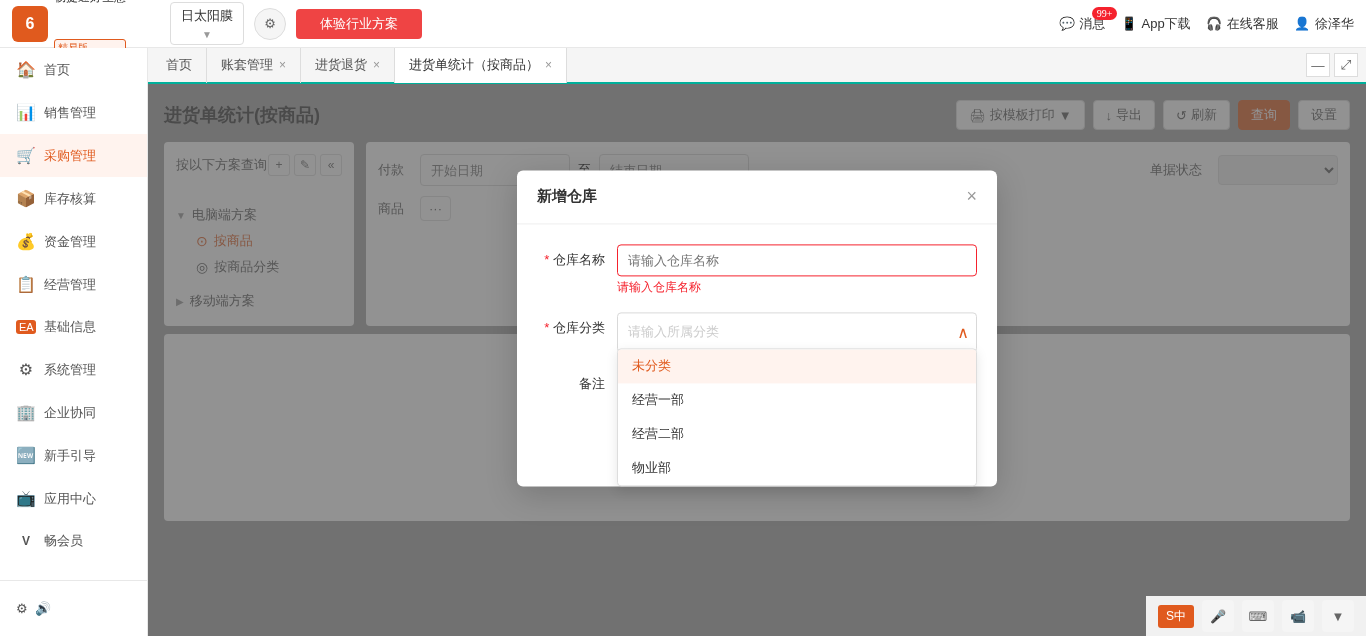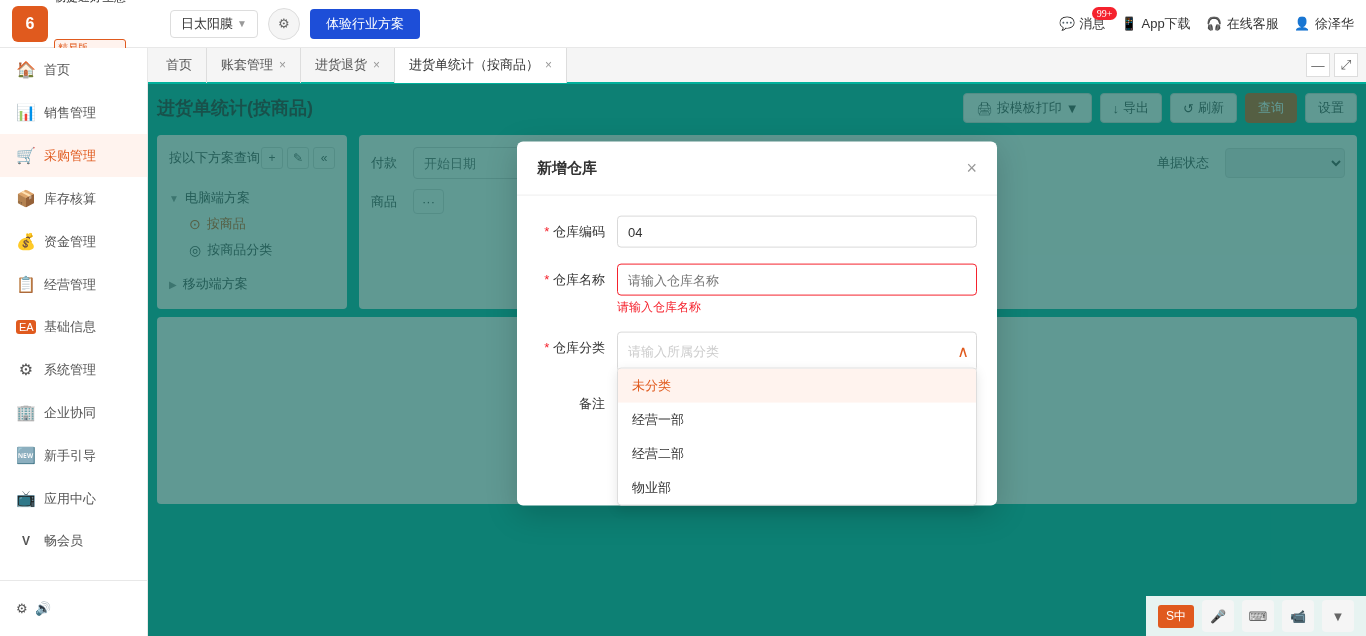--- a/index.html
+++ b/index.html
@@ -27,34 +27,34 @@
       border-radius: 6px;
       display: flex; align-items: center; justify-content: center;
       color: #fff; font-weight: bold; font-size: 16px;
     }
     .logo-text { font-size: 12px; color: #333; line-height: 1.3; }
     .logo-badge { font-size: 10px; color: #e05a1e; background: #fff3ee; border: 1px solid #e05a1e; border-radius: 3px; padding: 1px 3px; margin-top: 33px; }
 
     .store-selector {
       display: flex; align-items: center; gap: 4px;
       border: 1px solid #ddd; border-radius: 4px; padding: 4px 10px;
-      background: #fff; cursor: pointer; color: #333;
+      background: #fff; cursor: pointer; color: #333; flex-direction: column;
     }
     .store-selector .arrow { color: #999; font-size: 10px; }
 
     .gear-btn {
       width: 32px; height: 32px; border-radius: 50%;
       background: #f5f5f5; border: 1px solid #ddd;
       display: flex; align-items: center; justify-content: center;
       cursor: pointer; color: #666;
     }
 
     .trial-btn {
-      background: #1d4ed8; color: #fff; border: none;
-      border-radius: 4px; padding: 6px 16px; cursor: pointer;
+      background: #ef4444; color: #fff; border: none;
+      border-radius: 4px; padding: 6px 24px; cursor: pointer;
       font-size: 13px;
     }
 
     .header-right {
       margin-left: auto;
       display: flex; align-items: center; gap: 16px;
     }
     .msg-btn {
       display: flex; align-items: center; gap: 4px;
       color: #333; cursor: pointer; position: relative;
@@ -133,22 +133,22 @@
       color: #333;
       font-weight: 500;
     }
     .tab-close { color: #999; font-size: 12px; cursor: pointer; }
     .tab-actions { margin-left: auto; display: flex; gap: 4px; padding-right: 4px; }
     .tab-action-btn { width: 24px; height: 24px; border: 1px solid #ddd; background: #fff; cursor: pointer; display: flex; align-items: center; justify-content: center; color: #666; }
 
     
     .page-content {
       flex: 1;
-      background: #14b8a6;
-      padding: 9px;
+      background: #a3a3a3;
+      padding: 16px;
       overflow: auto;
       position: relative;
     }
 
     .page-header {
       display: flex; align-items: center; justify-content: space-between;
       margin-bottom: 12px;
     }
     .page-title { font-size: 18px; font-weight: 600; color: #333; }
     .page-actions { display: flex; gap: 8px; align-items: center; }
@@ -271,21 +271,21 @@
       border-radius: 4px;
       border: 1px solid #ddd;
       cursor: pointer;
       font-size: 13px;
     }
     .btn-primary { background: #e05a1e; color: #fff; border-color: #e05a1e; }
 
     
     .scheme-header {
       display: flex; align-items: center; justify-content: space-between;
-      margin-bottom: 16px; color: #555;
+      margin-bottom: 26px; color: #555;
     }
     .scheme-actions { display: flex; gap: 4px; }
     .scheme-btn { width: 22px; height: 22px; border: 1px solid #ddd; background: #fff; cursor: pointer; display: flex; align-items: center; justify-content: center; color: #666; font-size: 12px; border-radius: 3px; }
     .tree-item { padding: 4px 0; cursor: pointer; color: #555; display: flex; align-items: center; gap: 6px; }
     .tree-item .tree-arrow { color: #999; font-size: 10px; }
     .tree-item.active-item { color: #e05a1e; }
     .tree-child { padding-left: 20px; }
 
     
     .bg-content { opacity: 0.5; }
@@ -518,26 +518,20 @@
 
       <div class="overlay"></div>
 
       <div class="modal">
         <div class="modal-header">
           <span class="modal-title">新增仓库</span>
           <span class="modal-close">×</span>
         </div>
         <div class="modal-body">
 
-          <div class="form-row">
-            <label class="form-label required">仓库编码</label>
-            <div class="form-control">
-              <input class="form-input" value="04" style="">
-            </div>
-          </div>
 
           <div class="form-row">
             <label class="form-label required">仓库名称</label>
             <div class="form-control">
               <input class="form-input error" placeholder="请输入仓库名称" style="">
               <div class="error-msg">请输入仓库名称</div>
             </div>
           </div>
 
           <div class="form-row">

